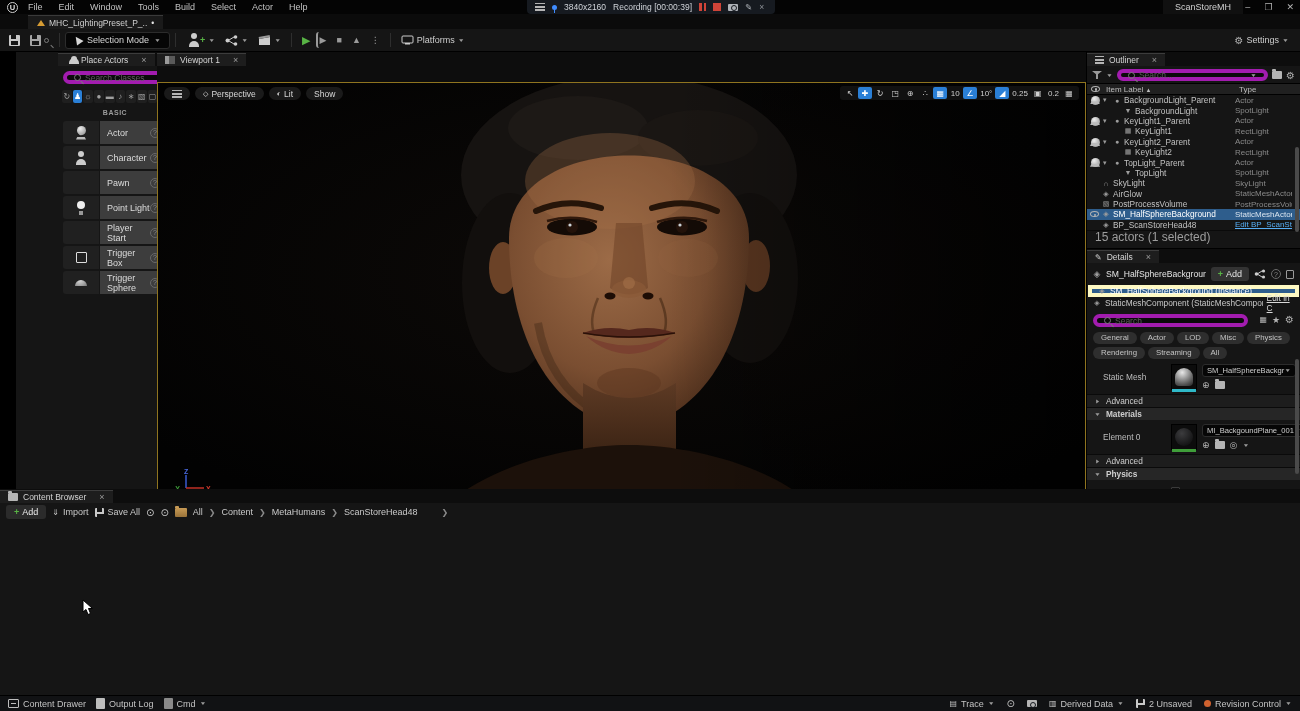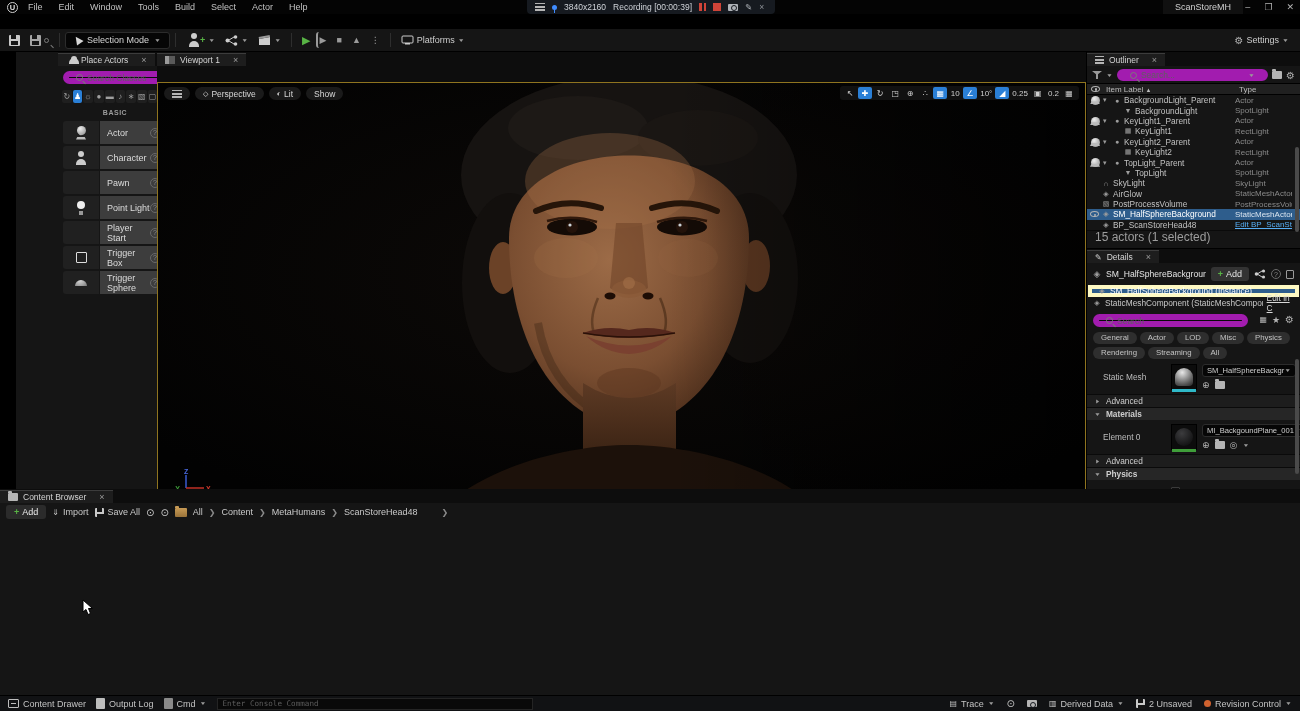--- a/index.html
+++ b/index.html
@@ -6,21 +6,21 @@
   html,body { background:#000; }
   body { font-family:"Liberation Sans","DejaVu Sans",sans-serif; color:#c8c8c8; }
   #root { position:relative; width:1300px; height:711px; background:#000; overflow:hidden; font-size:9px; }
 
   
   .abs { position:absolute; }
   .dim { color:#8a8a8a; }
   .chev { font-size:7px; color:#9a9a9a; transform:scaleY(.7); display:inline-block; }
   .xclose { color:#9a9a9a; font-size:9px; margin-left:8px; }
   .gear { color:#b0b0b0; font-size:10px; }
-  .searchpill { display:flex; align-items:center; gap:4px; background:#0a0a0a; border:6px solid #a21caf; border-radius:9px; color:#6f6f6f; padding:0 7px; }
+  .searchpill { display:flex; align-items:center; gap:4px; background:#0a0a0a; border:4px solid #a21caf; border-radius:9px; color:#6f6f6f; padding:0 7px; }
   .searchpill input { background:transparent; border:none; outline:none; color:#9a9a9a; font-size:8.5px; width:100%; font-family:inherit; }
   .searchpill input::placeholder { color:#5f5f5f; }
   .lens { width:7px; height:7px; border:1.4px solid #7a7a7a; border-radius:50%; position:relative; flex:none; }
   .lens::after { content:""; position:absolute; width:4px; height:1.4px; background:#7a7a7a; transform:rotate(45deg); left:5px; top:7px; }
   .funnel { width:10px; height:8px; position:relative; flex:none; }
   .funnel::before { content:""; position:absolute; left:0; top:0; border-left:5px solid transparent; border-right:5px solid transparent; border-top:4px solid #9a9a9a; }
   .funnel::after { content:""; position:absolute; left:4.2px; top:3px; width:1.6px; height:5px; background:#9a9a9a; }
   .qmark { width:10px; height:10px; border:1px solid #6a6a6a; border-radius:50%; color:#8a8a8a; font-size:7px; display:flex; align-items:center; justify-content:center; flex:none; }
   .bars { width:10px; height:8px; background:repeating-linear-gradient(#b5b5b5 0 1.4px, transparent 1.4px 3.2px); }
   .vsep { width:1px; background:#2e2e2e; height:14px; margin:0 5px; }
@@ -194,20 +194,27 @@
       <span style="color:#8d9197">×</span>
     </div>
     <div id="wintitle">ScanStoreMH</div>
     <div id="wincontrols">
       <span>–</span>
       <span>❐</span>
       <span>✕</span>
     </div>
   </header>
 
+  <div id="leveltabs" class="abs">
+    <div class="level-tab">
+      <span class="mtn"></span>
+      <span>MHC_LightingPreset_P_..</span>
+      <span style="color:#e6e6e6">•</span>
+    </div>
+  </div>
 
   <div id="maintoolbar" class="abs">
     <span class="tbtn" style="margin-left:4px">
         <span class="floppy"></span>
       </span>
     <span class="tbtn">
         <span class="floppy" style="opacity:.8"></span>
         <span class="lens" style="width:5px;height:5px"></span>
       </span>
     <span class="vsep"></span>
@@ -798,23 +805,20 @@
       </span>
     <span class="sb-item">
         <span class="doc-ico"></span>
         <span>Output Log</span>
       </span>
     <span class="sb-item">
         <span class="doc-ico" style="background:#8a8a8a"></span>
         <span>Cmd</span>
         <span class="chev">▼</span>
       </span>
-    <span id="console">
-      <input placeholder="Enter Console Command" style="">
-      </span>
     <span id="sb-right">
       <span class="sb-item">
           <span style="font-size:8px">▤</span>
           <span>Trace</span>
           <span class="chev">▼</span>
         </span>
       <span class="sb-item" style="font-size:10px">⊙</span>
       <span class="sb-item">
           <span class="cam" style="background:#b5b5b5"></span>
         </span>

